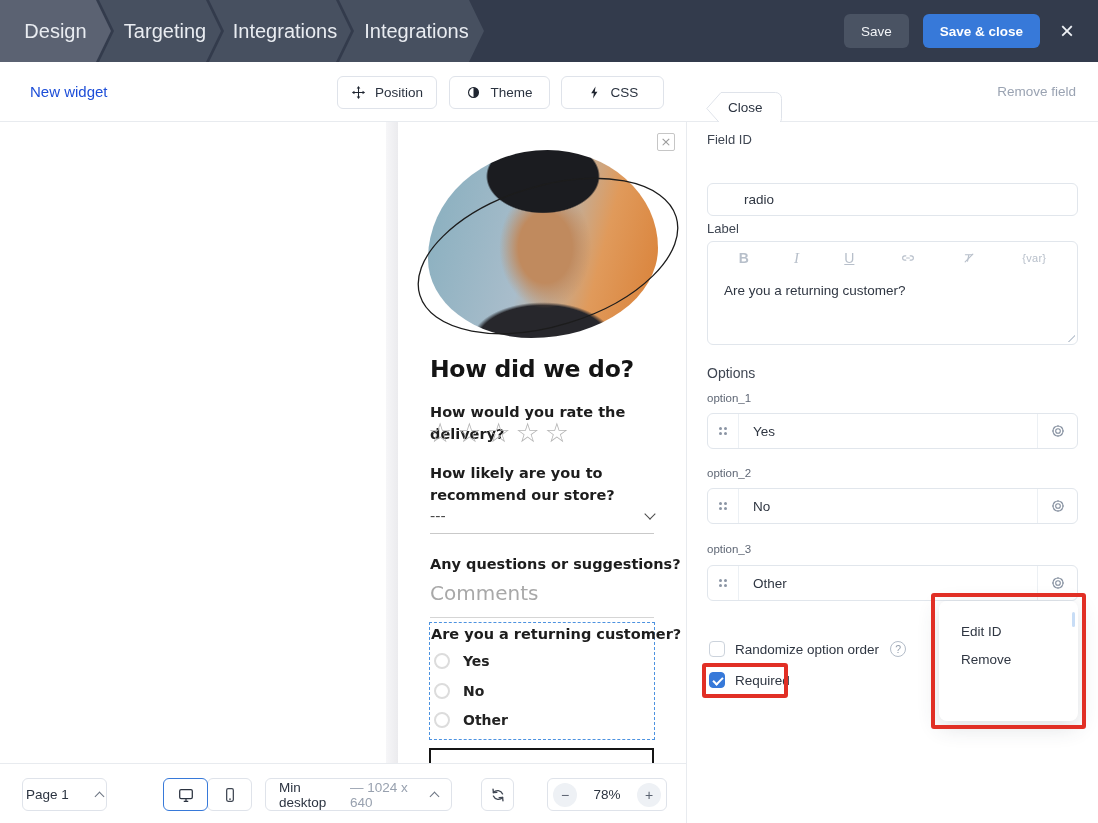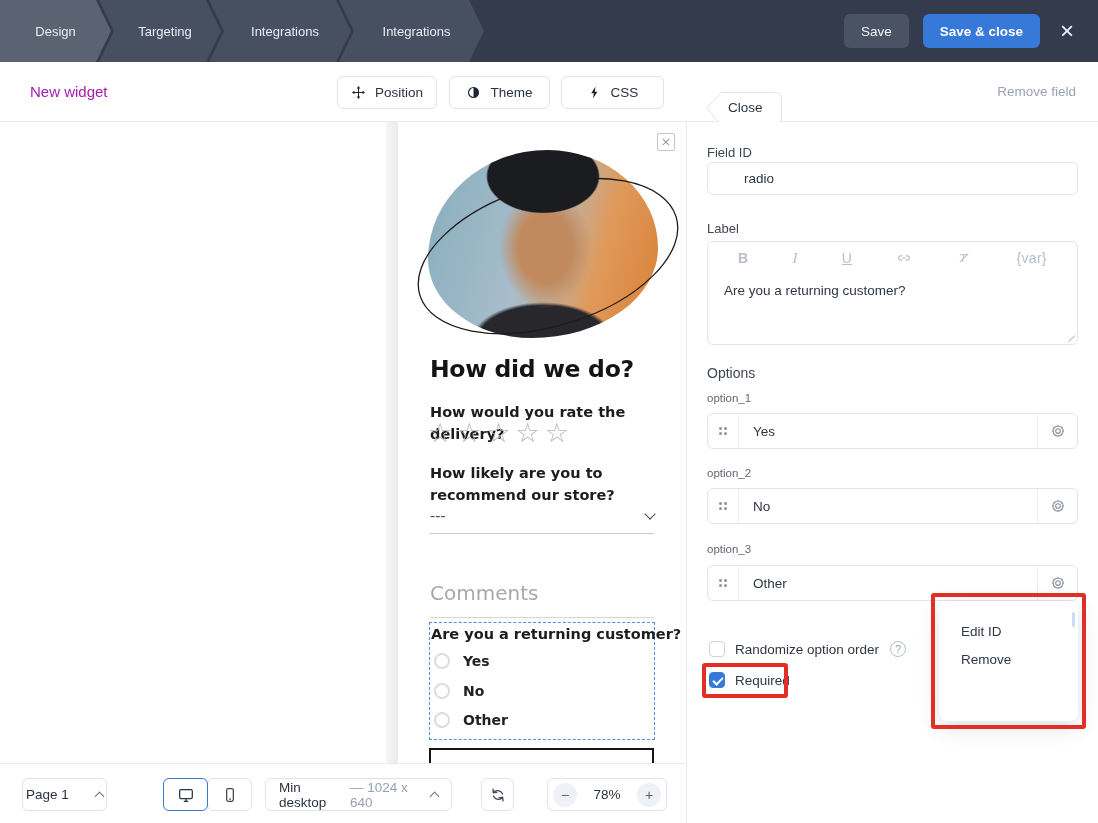--- a/index.html
+++ b/index.html
@@ -2,36 +2,36 @@
 <html><head>
 <meta charset="utf-8">
 <style>
   *{box-sizing:border-box;margin:0;padding:0}
   html,body{width:1098px;height:823px}
   body{position:relative;font-family:"Liberation Sans",sans-serif;background:#fff;overflow:hidden;color:#2f3642}
 
   
   .header{position:absolute;left:0;top:0;width:1098px;height:62px;background:#333b4c;display:flex;align-items:stretch}
   .tabs{display:flex}
-  .tab{position:relative;display:flex;align-items:center;justify-content:center;color:#e9ecf1;font-size:13px;background:#475060;cursor:pointer;
+  .tab{position:relative;display:flex;align-items:center;justify-content:center;color:#e9ecf1;font-size:20px;background:#475060;cursor:pointer;
        clip-path:polygon(0 0, calc(100% - 15px) 0, 100% 50%, calc(100% - 15px) 100%, 0 100%, 15px 50%);margin-left:-12px;padding-left:10px}
   .tab-0{width:111px;margin-left:0;padding-left:0;background:#5b6272;z-index:4;
        clip-path:polygon(0 0, calc(100% - 15px) 0, 100% 50%, calc(100% - 15px) 100%, 0 100%)}
   .tab-1{width:122px;z-index:3}
   .tab-2{width:142px;z-index:2}
   .tab-3{width:145px;z-index:1}
   .hdr-actions{margin-left:auto;display:flex;align-items:center;gap:14px;padding-right:18px}
   .btn{border:none;border-radius:6px;height:34px;font-size:13.5px;cursor:pointer;font-family:inherit}
   .btn-save{background:#4a5363;color:#f2f4f7;padding:0 17px}
   .btn-saveclose{background:#3779d9;color:#fff;padding:0 17px;font-weight:bold}
   .hdr-x{color:#eef1f5;font-size:24px;line-height:1;width:26px;text-align:center;cursor:pointer;font-weight:400}
 
   
   .toolbar{position:absolute;left:0;top:62px;width:1098px;height:60px;background:#fff;border-bottom:1px solid #e8ebef}
-  .widget-name{position:absolute;left:30px;top:21px;font-size:15px;color:#a21caf}
+  .widget-name{position:absolute;left:30px;top:21px;font-size:15px;color:#1d4ed8}
   .tb-btn{position:absolute;top:14px;height:33px;border:1px solid #dfe3ea;border-radius:6px;background:#fff;display:flex;align-items:center;justify-content:center;gap:9px;font-size:13.5px;color:#2b3340;cursor:pointer}
   .tb-pos{left:337px;width:100px}
   .tb-theme{left:449px;width:101px}
   .tb-css{left:561px;width:103px}
   .tb-ic{width:15px;height:15px;color:#1f2530}
   .close-tag{position:absolute;left:706px;top:30px;width:76px;height:33px;cursor:pointer}
   .close-tag span{position:absolute;left:22px;top:8px;font-size:13.5px;color:#2b3340}
   .remove-field{position:absolute;right:22px;top:22px;font-size:13.5px;color:#9aa3b2;cursor:pointer}
 
   
@@ -62,21 +62,21 @@
   .panel{position:absolute;left:686px;top:122px;width:412px;height:701px;background:#fff;border-left:1px solid #e8ebef}
   .lab{position:absolute;left:20px;font-size:13px;color:#3f4652}
   .inp{position:absolute;left:20px;width:371px;height:33px;border:1px solid #e1e6ec;border-radius:6px;padding:0 14px;font-size:13.5px;color:#2f3642;font-family:inherit;background:#fff}
   .editor{position:absolute;left:20px;top:119px;width:371px;height:104px;border:1px solid #e1e6ec;border-radius:6px;background:#fff}
   .editor::after{content:"";position:absolute;right:2px;bottom:2px;width:10px;height:10px;clip-path:polygon(100% 0,100% 100%,0 100%);background:repeating-linear-gradient(135deg,#c7cfd9 0 1.5px,transparent 1.5px 4.5px)}
   .ed-toolbar{display:flex;align-items:center;justify-content:space-around;height:32px;color:#b7bfca;padding:0 8px}
   .ed-b{font-weight:bold;font-size:14px;cursor:pointer}
   .ed-i{font-style:italic;font-family:"Liberation Serif",serif;font-size:15px;cursor:pointer}
   .ed-u{text-decoration:underline;font-size:14px;cursor:pointer}
   .ed-svg{width:16px;height:16px;cursor:pointer}
-  .ed-var{font-size:14px;letter-spacing:.3px;cursor:pointer}
+  .ed-var{font-size:11px;letter-spacing:.3px;cursor:pointer}
   .ed-value{padding:9px 16px;font-size:13.5px;color:#2f3642;cursor:text}
   .opt-label{position:absolute;left:20px;font-size:11.5px;color:#5f6775}
   .opt-row{position:absolute;left:20px;width:371px;height:36px;border:1px solid #e1e6ec;border-radius:6px;display:flex;align-items:stretch;background:#fff}
   .opt-handle{width:31px;border-right:1px solid #ecf0f4;display:flex;align-items:center;justify-content:center;cursor:grab}
   .dots{display:grid;grid-template-columns:repeat(2,3px);grid-gap:2.5px}
   .dots i{width:3px;height:3px;border-radius:50%;background:#8b95a4}
   .opt-input{flex:1;border:none;outline:none;padding:0 14px;font-size:13.5px;color:#2f3642;font-family:inherit;background:transparent;min-width:0}
   .opt-gear{width:40px;border-left:1px solid #ecf0f4;display:flex;align-items:center;justify-content:center;color:#828d9d;cursor:pointer}
   .opt-gear svg{width:16px;height:16px}
   .cb-row{position:absolute;left:22px;display:flex;align-items:center;gap:10px;font-size:13.5px;color:#2f3642;cursor:pointer}
@@ -241,20 +241,21 @@
 
     <div class="pv-q" style="top:280px">How would you rate the delivery?</div>
     <div class="pv-stars">☆☆☆☆☆</div>
 
     <div class="pv-q" style="top:341px;width:233px">How likely are you to recommend our store?</div>
     <div class="pv-select">
       <span>---</span>
       <span class="pv-chev"></span>
     </div>
 
+    <div class="pv-q" style="top:432px">Any questions or suggestions?</div>
     <div class="pv-comments">Comments</div>
 
     <div class="pv-selected">
       <div class="pv-qlabel">Are you a returning customer?</div>
       <div class="pv-opt" style="top:30px">
         <span class="pv-radio"></span>
         <span>Yes</span>
       </div>
       <div class="pv-opt" style="top:60px">
         <span class="pv-radio"></span>
@@ -264,22 +265,22 @@
         <span class="pv-radio"></span>
         <span>Other</span>
       </div>
     </div>
 
     <div class="pv-submit"></div>
   </div>
 </div>
 
 <div class="panel">
-  <div class="lab" style="top:23px">Field ID</div>
-  <input class="inp" style="top: 40px; padding-left: 36px;" value="radio">
+  <div class="lab" style="top:10px">Field ID</div>
+  <input class="inp" style="top: 61px; padding-left: 36px;" value="radio">
 
   <div class="lab" style="top:99px">Label</div>
   <div class="editor">
     <div class="ed-toolbar">
       <span class="ed-b">B</span>
       <span class="ed-i">I</span>
       <span class="ed-u">U</span>
       <svg class="ed-svg">
           <use href="#ic-link"></use>
         </svg>

